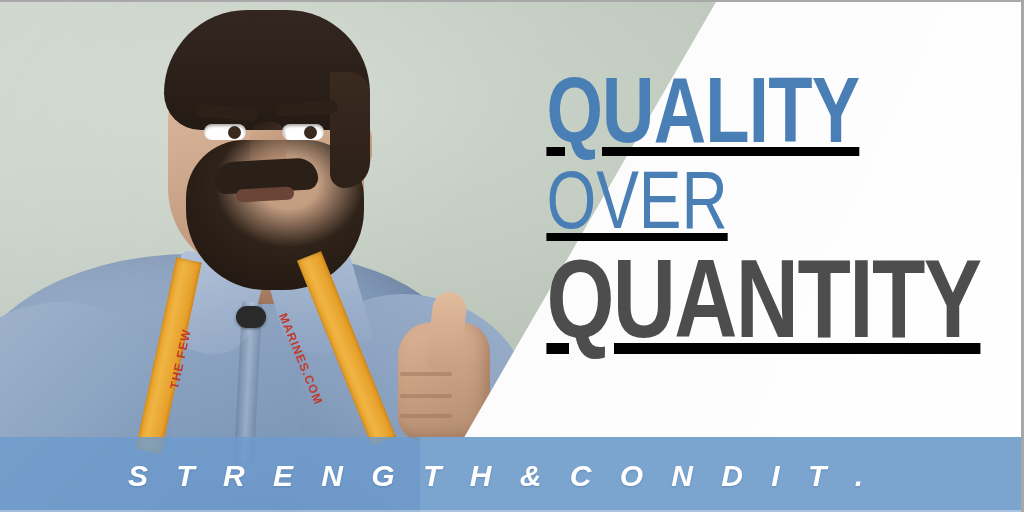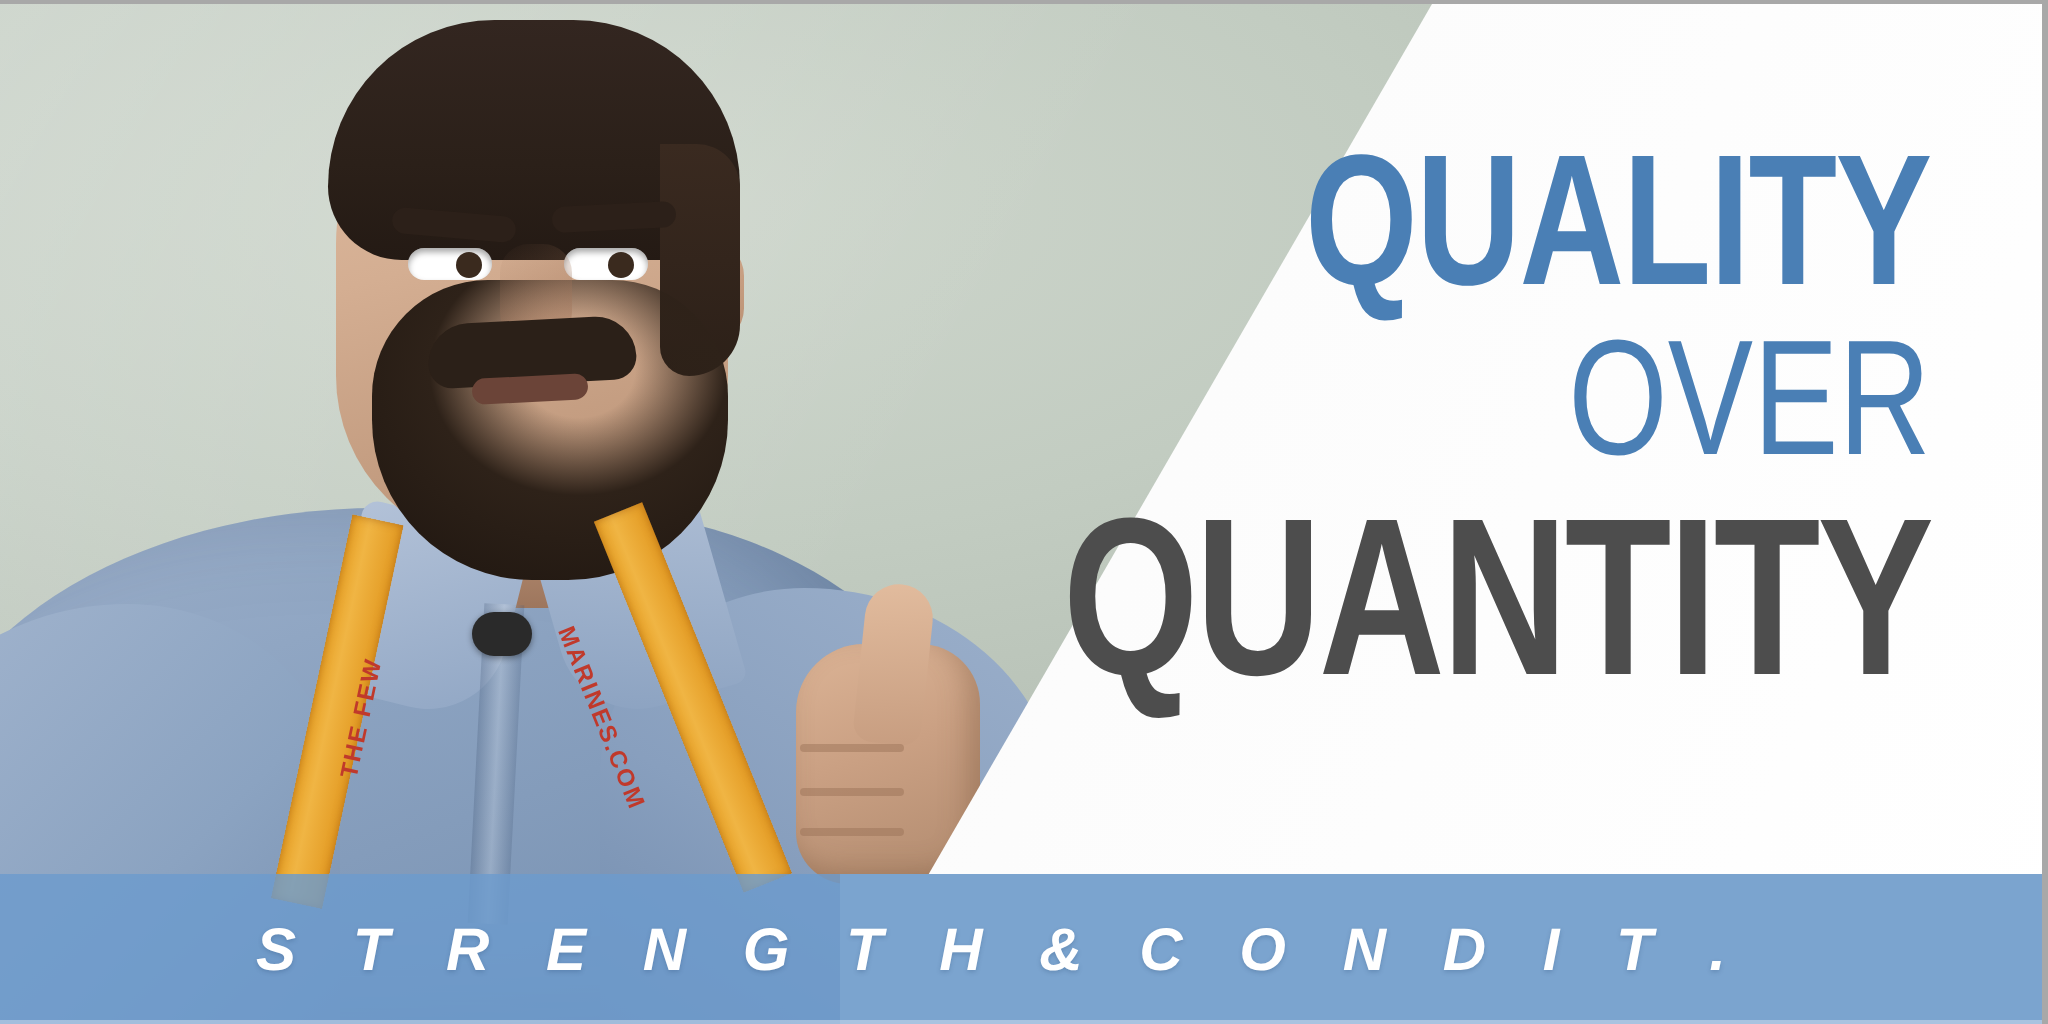--- a/index.html
+++ b/index.html
@@ -246,24 +246,25 @@
     position: absolute;
     left: 0; top: 0;
     width: 1024px; height: 512px;
     background: linear-gradient(115deg, #f7f8f8 0%, #fbfbfb 40%, #ffffff 100%);
     clip-path: polygon(716px 0px, 1024px 0px, 1024px 446px, 458px 446px);
   }
 
   
   #headline {
     position: absolute;
-    right: 56px;
+    right: 41px;
     top: 66px;
-    text-align: right;
+    text-align: left;
     z-index: 5;
+    text-decoration: underline;
   }
   .line {
     display: block;
     line-height: 0.92;
     font-family: "Liberation Sans Narrow", "Liberation Sans", sans-serif;
     transform: scaleX(0.78);
     transform-origin: right center;
     white-space: nowrap;
   }
   #line-quality {

